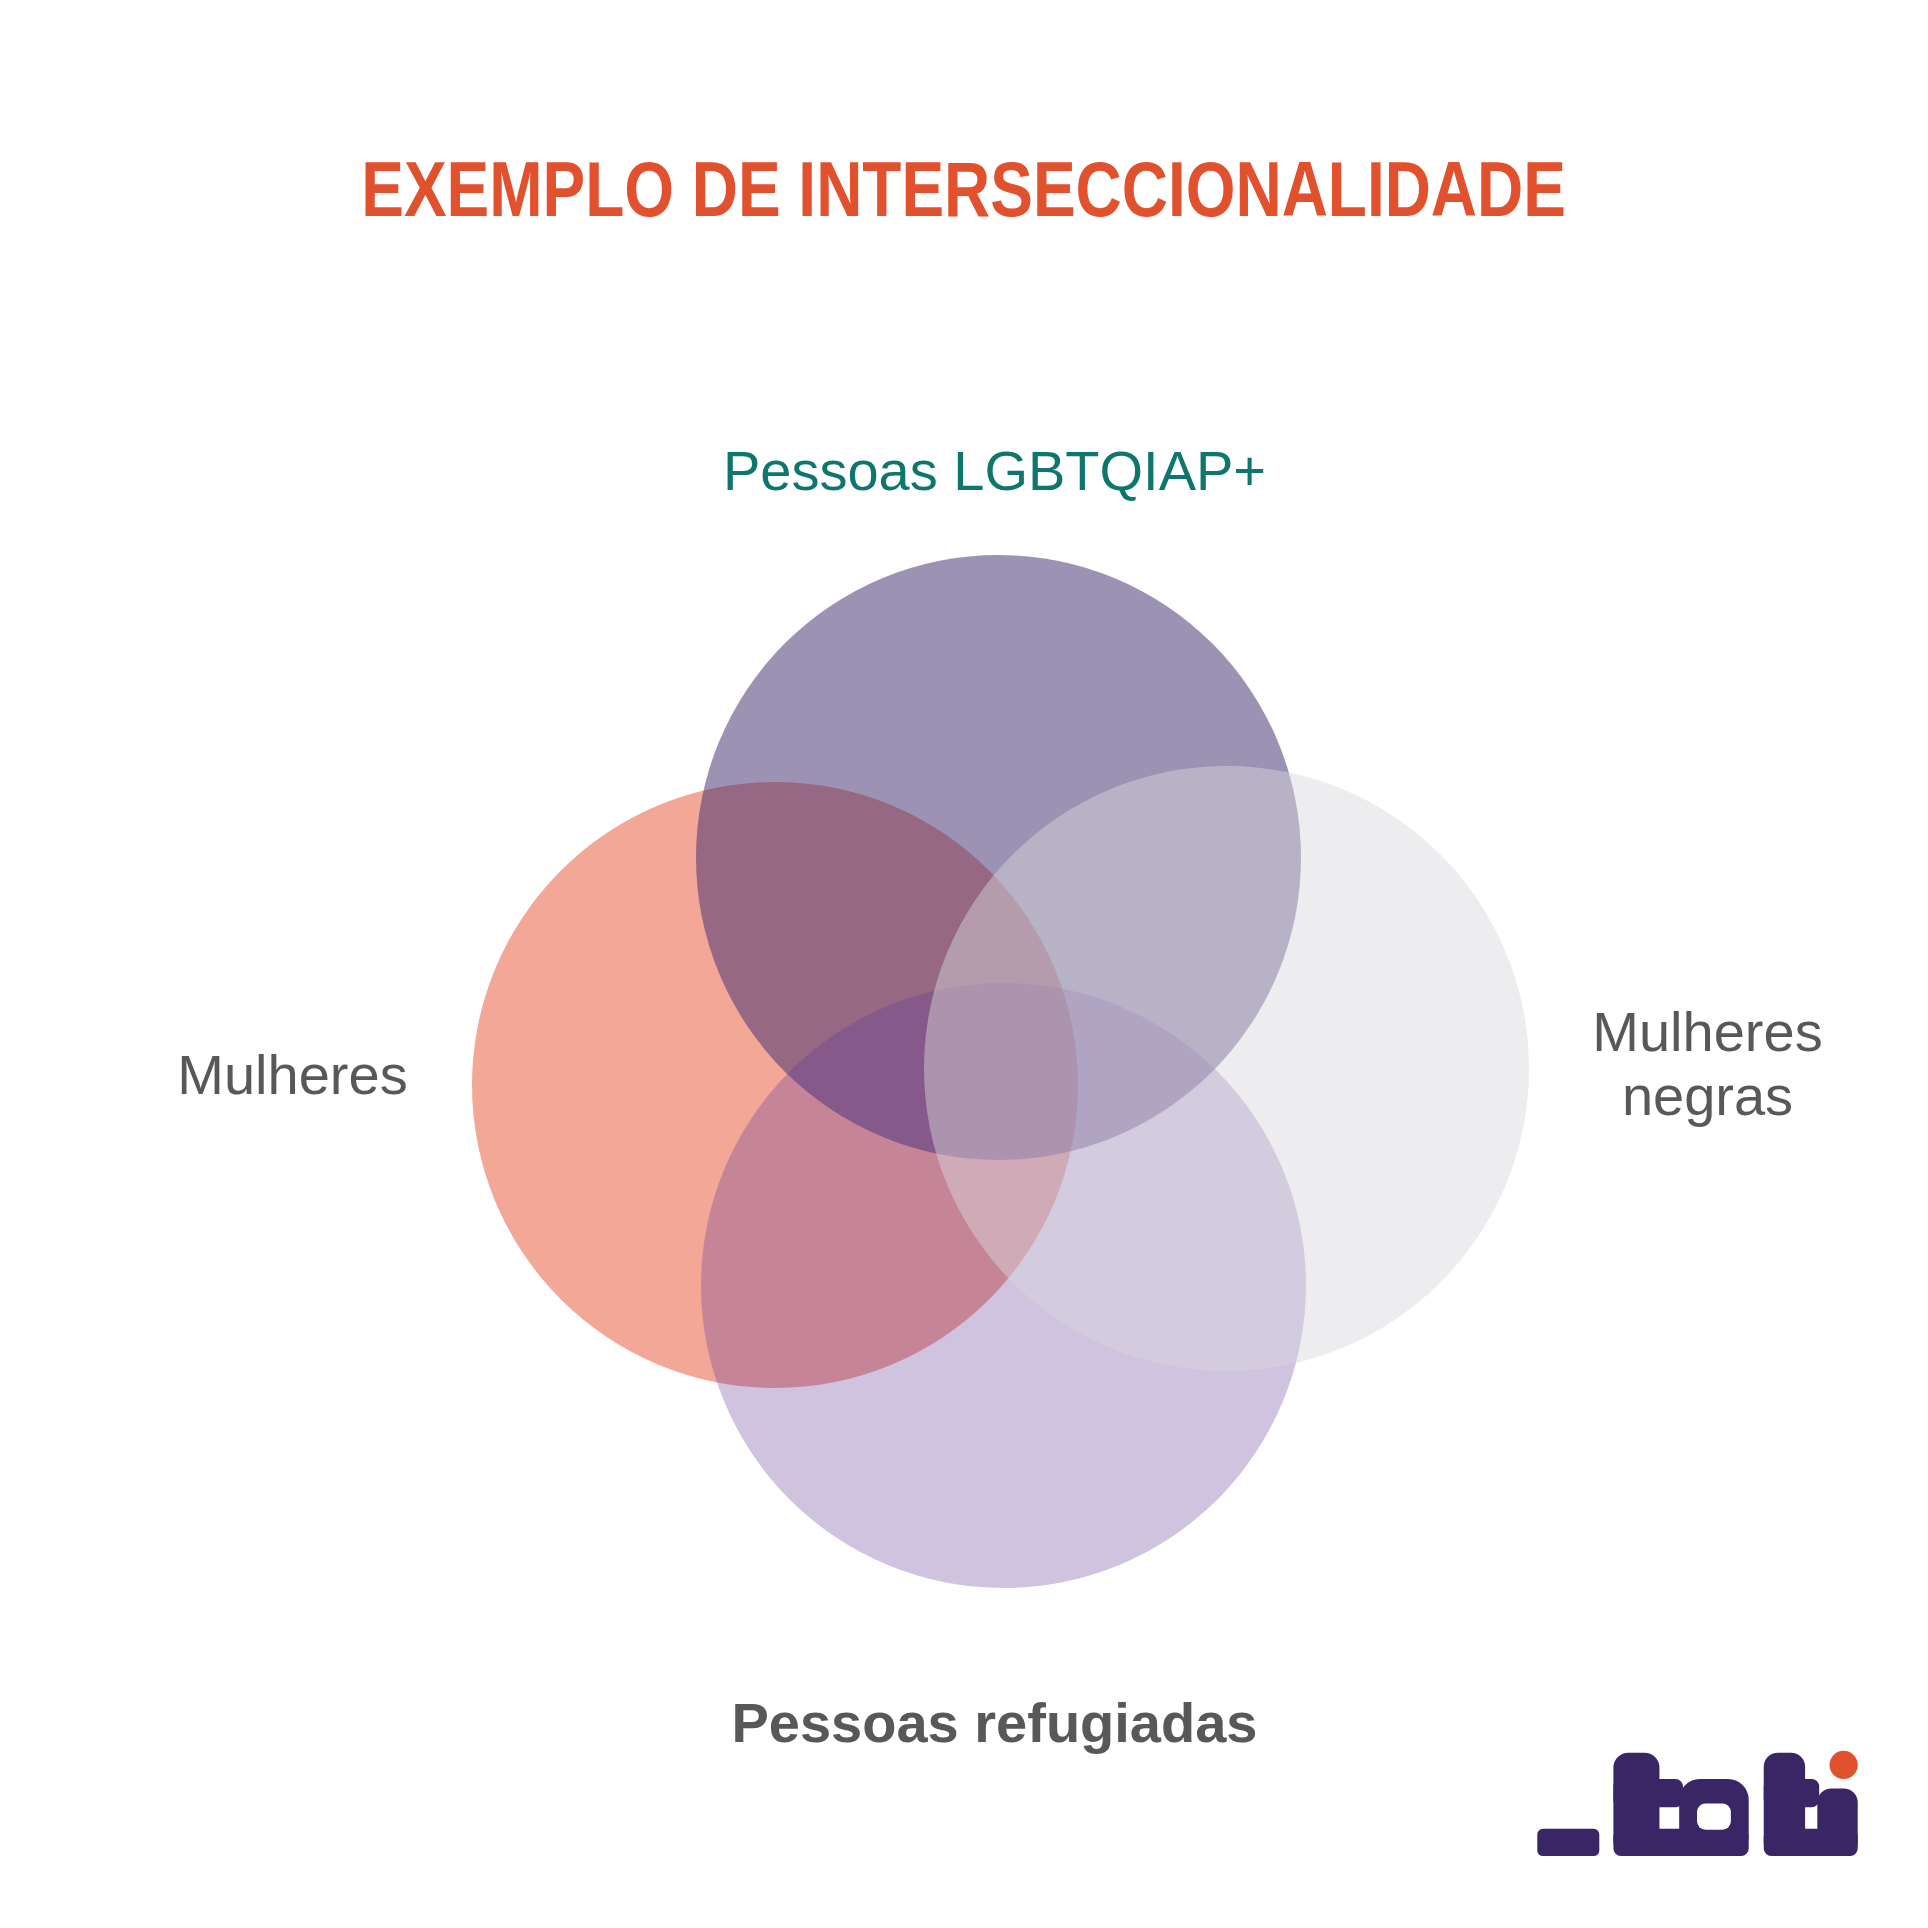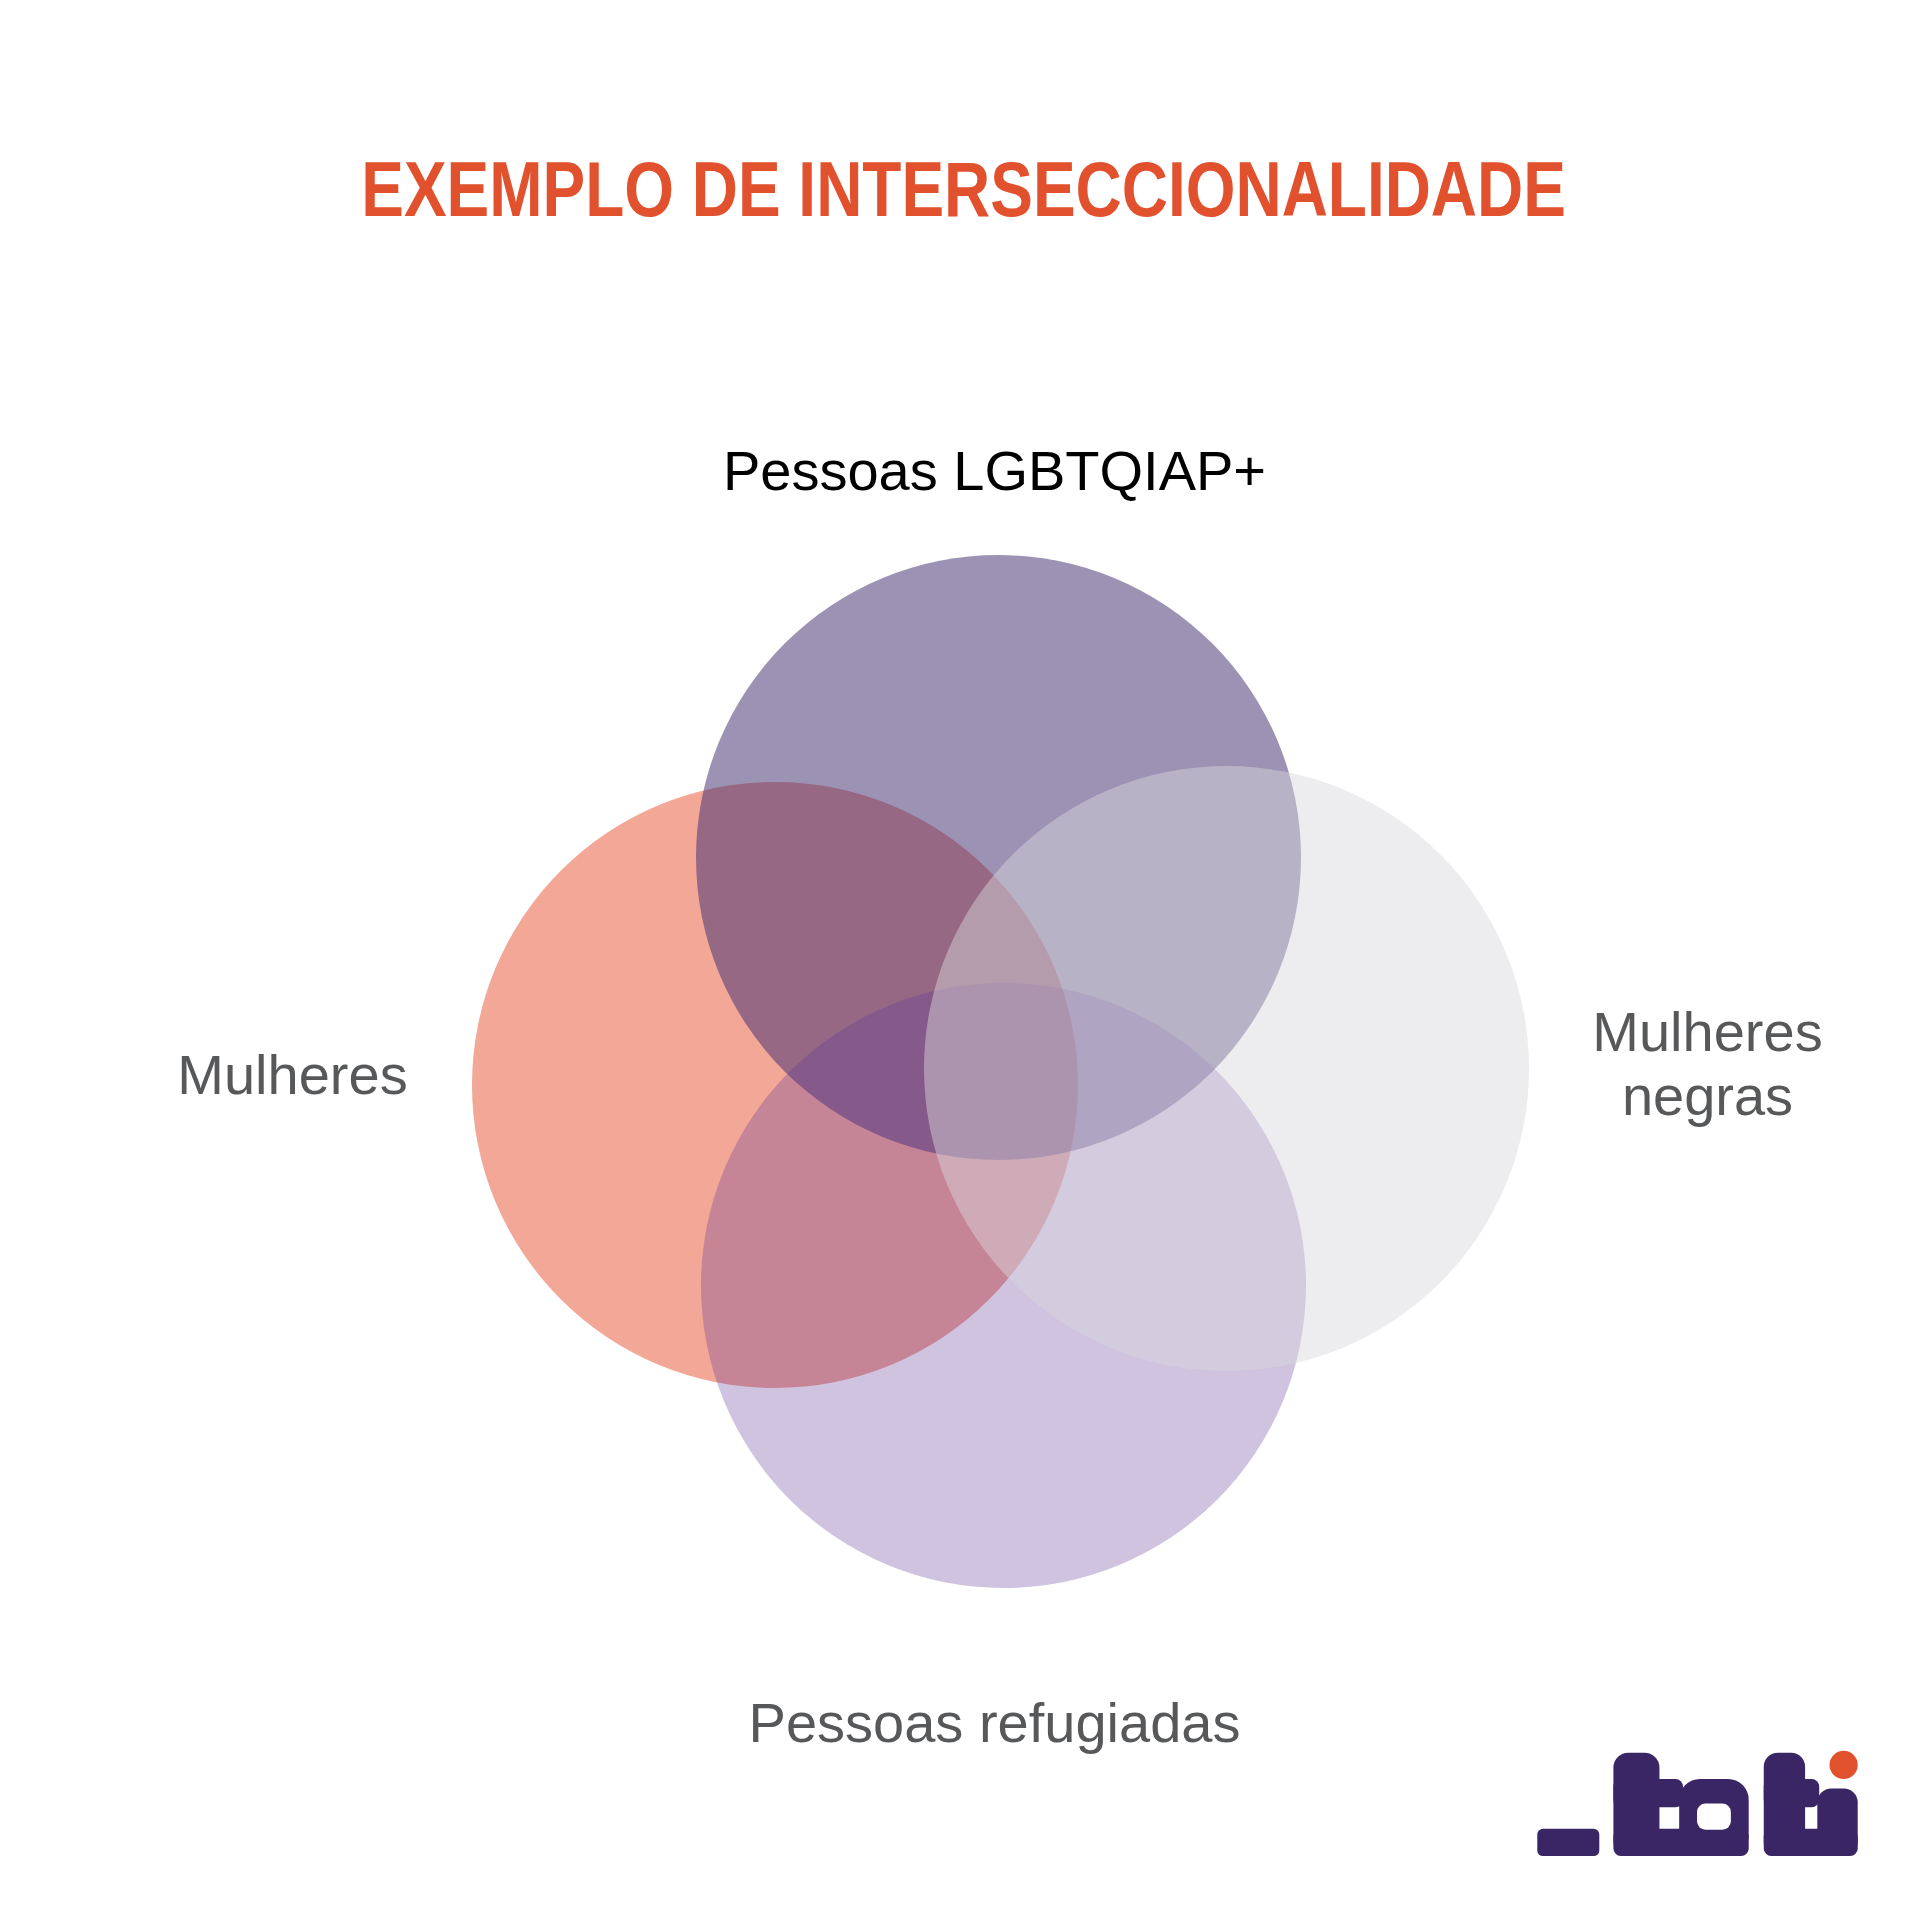--- a/index.html
+++ b/index.html
@@ -69,24 +69,24 @@
 
   <div class="title-wrap">
     <span class="title-text" style="color: rgb(226, 81, 46);">EXEMPLO DE INTERSECCIONALIDADE</span>
   </div>
 
   <div class="circle circle-mulheres"></div>
   <div class="circle circle-lgbtqiap"></div>
   <div class="circle circle-refugiadas"></div>
   <div class="circle circle-negras"></div>
 
-  <div class="venn-label label-lgbtqiap" style="color: #000000;">Pessoas LGBTQIAP+</div>
+  <div class="venn-label label-lgbtqiap" style="color: #0f766e;">Pessoas LGBTQIAP+</div>
   <div class="venn-label label-mulheres" style="color: rgb(87, 88, 90);">Mulheres</div>
   <div class="venn-label label-negras" style="color: rgb(87, 88, 90);">Mulheres negras</div>
-  <div class="venn-label label-refugiadas" style="color: rgb(87, 88, 90);">Pessoas refugiadas</div>
+  <div class="venn-label label-refugiadas" style="color: rgb(87, 88, 90); font-weight: bold;">Pessoas refugiadas</div>
 
   <svg class="logo" viewBox="0 0 341 116" aria-hidden="true">
     <g fill="#3A2565">
 
       <rect x="0" y="86" width="66" height="29" rx="6"></rect>
 
       <rect x="81" y="5" width="49" height="110" rx="16"></rect>
       <rect x="81" y="33" width="74" height="30" rx="8"></rect>
       <rect x="81" y="86" width="144" height="29" rx="8"></rect>
 

